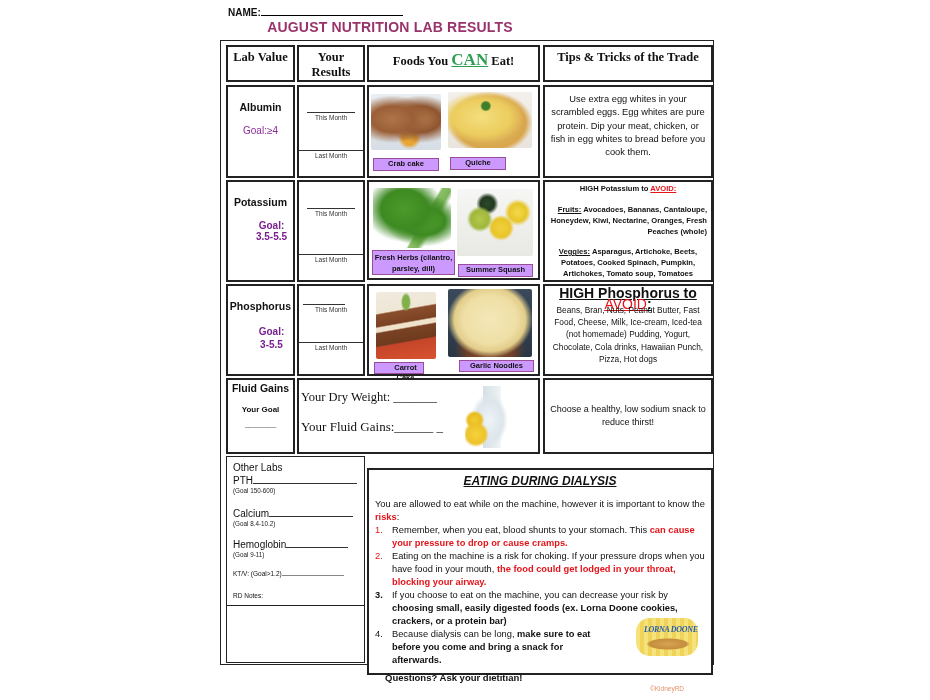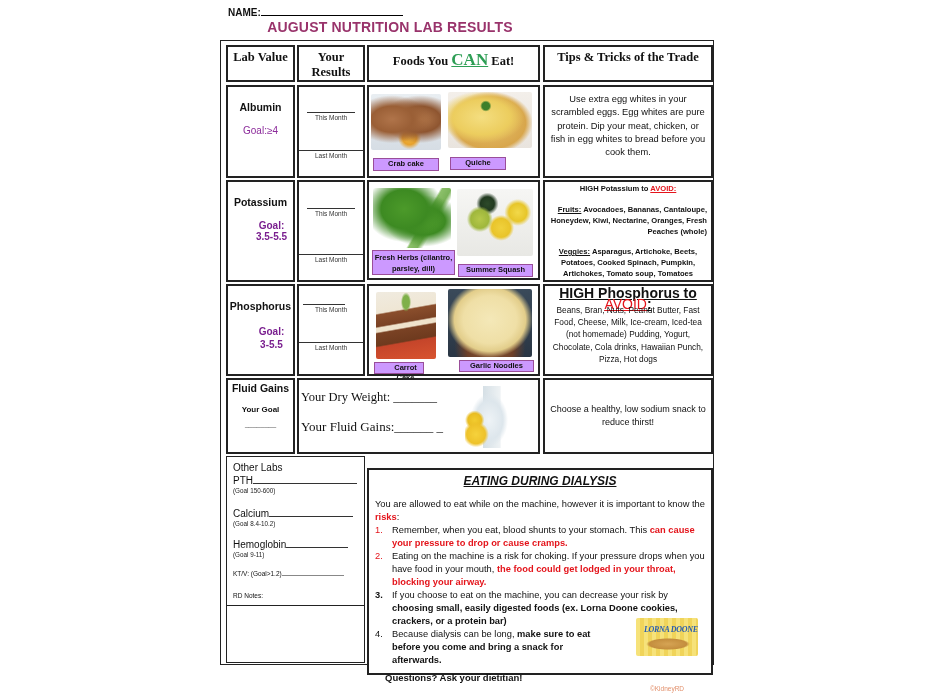--- a/index.html
+++ b/index.html
@@ -174,21 +174,21 @@
     <div class="dialysis-title">EATING DURING DIALYSIS</div>
     <div class="dial-body">
       <div><span>You are allowed to eat while on the machine, however it is important to know the </span><span class="red">risks</span><span>:</span></div>
       <ol>
         <li><span class="num redn">1.</span><span>Remember, when you eat, blood shunts to your stomach.  This </span><span class="red">can cause your pressure to drop or cause cramps.</span></li>
         <li><span class="num redn">2.</span><span>Eating on the machine is a risk for choking.  If your pressure drops when you have food in your mouth, </span><span class="red">the food could get lodged in your throat, blocking your airway.</span></li>
         <li><span class="num b">3.</span><span>If you choose to eat on the machine, you can decrease your risk by </span><span class="b">choosing small, easily digested foods (ex. Lorna Doone cookies, crackers,  or a protein bar)</span></li>
         <li style="padding-right:90px;"><span class="num">4.</span><span>Because dialysis can be long, </span><span class="b">make sure to eat before you come and bring a snack for afterwards.</span></li>
       </ol>
     </div>
-    <div style="position:absolute;left:267px;top:148px;width:62px;height:38px;background:repeating-linear-gradient(90deg,#f6e27a 0 4px,#f0d45a 4px 8px),#f3dc6a;border-radius:2px;">
+    <div style="position:absolute;left:267px;top:148px;width:62px;height:38px;background:repeating-linear-gradient(90deg,#f6e27a 0 4px,#f0d45a 4px 8px),#f3dc6a;border-radius:14px;">
       <div style="position:absolute;left:8px;top:7px;font-family:'Liberation Serif',serif;font-size:8px;font-style:italic;font-weight:bold;color:#2a5fb0;letter-spacing:-0.3px;">LORNA DOONE</div>
       <div style="position:absolute;left:10px;top:20px;width:44px;height:12px;background:radial-gradient(ellipse,#d6a454 0,#c48e3e 60%,transparent 70%);"></div>
     </div>
   </div>
 </div>
 
 <div class="footer">Questions?  Ask your dietitian!</div>
 <div class="copyright">©KidneyRD</div>
 
 </body></html>

